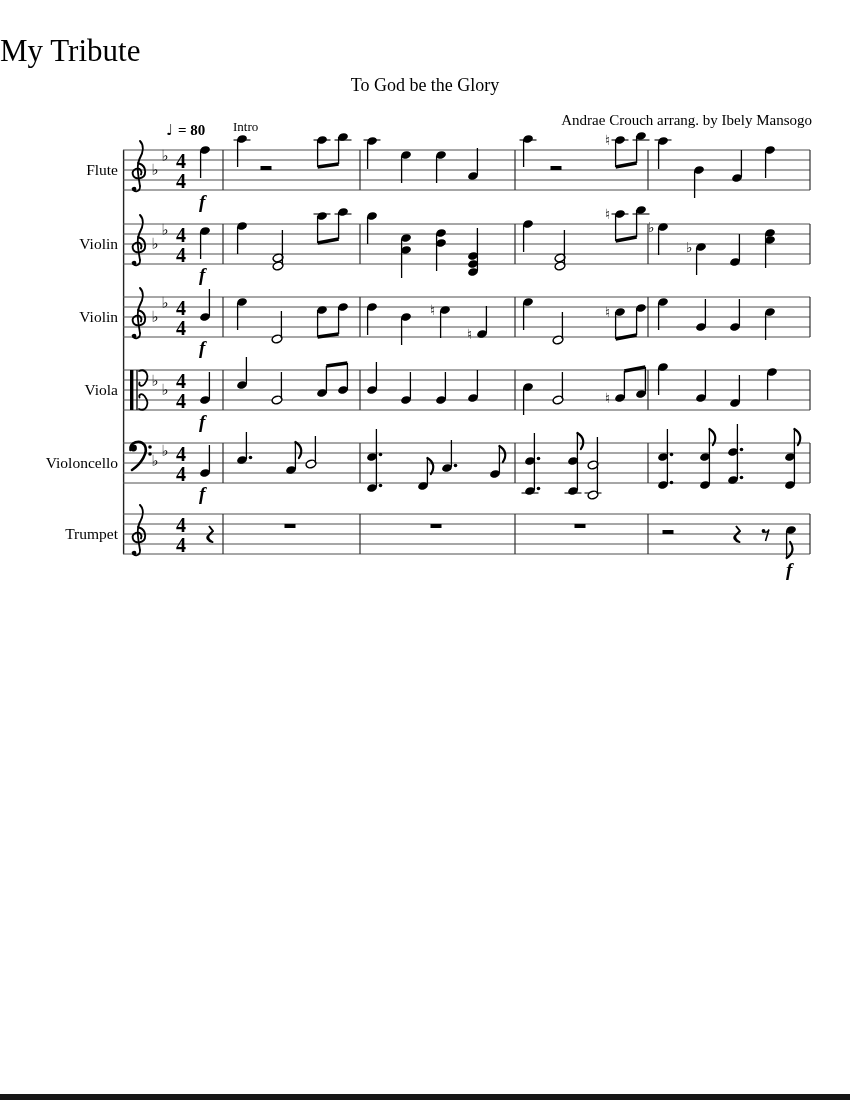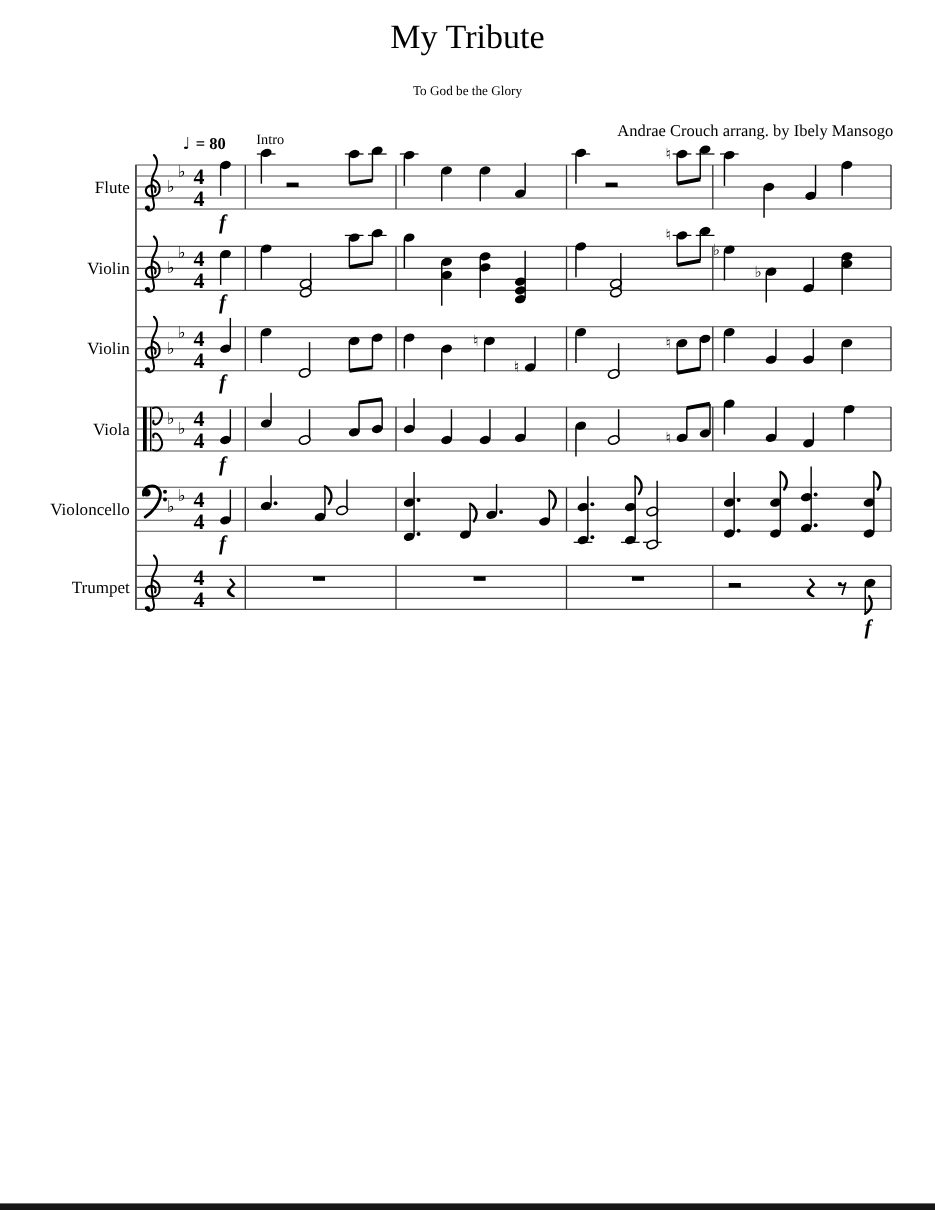--- a/index.html
+++ b/index.html
@@ -1,19 +1,19 @@
 <!DOCTYPE html>
 <html><head>
 <meta charset="utf-8">
 <style>
   html,body{margin:0;padding:0;background:#e8e8e8;}
   .page{position:relative;width:850px;height:1100px;background:#ffffff;overflow:hidden;
         font-family:"Liberation Serif",serif;color:#000;}
-  .title{position:absolute;top:16px;left:0;width:850px;text-align:center;font-size:31px;}
-  .subtitle{position:absolute;top:75px;left:0;width:850px;text-align:center;font-size:12px;}
+  .title{position:absolute;top:33px;left:0;width:850px;font-size:31px;}
+  .subtitle{position:absolute;top:75px;left:0;width:850px;text-align:center;font-size:18px;}
   .composer{position:absolute;top:91px;right:38px;font-size:15px;margin-top:21px;}
   svg.score{position:absolute;left:0;top:0;}
   .edge-bar{position:absolute;left:0;bottom:0;width:850px;height:6px;background:#161616;}
 </style>
 </head>
 <body>
 
 <div class="page">
   <div class="title">My Tribute</div>
   <div class="subtitle">To God be the Glory</div>

